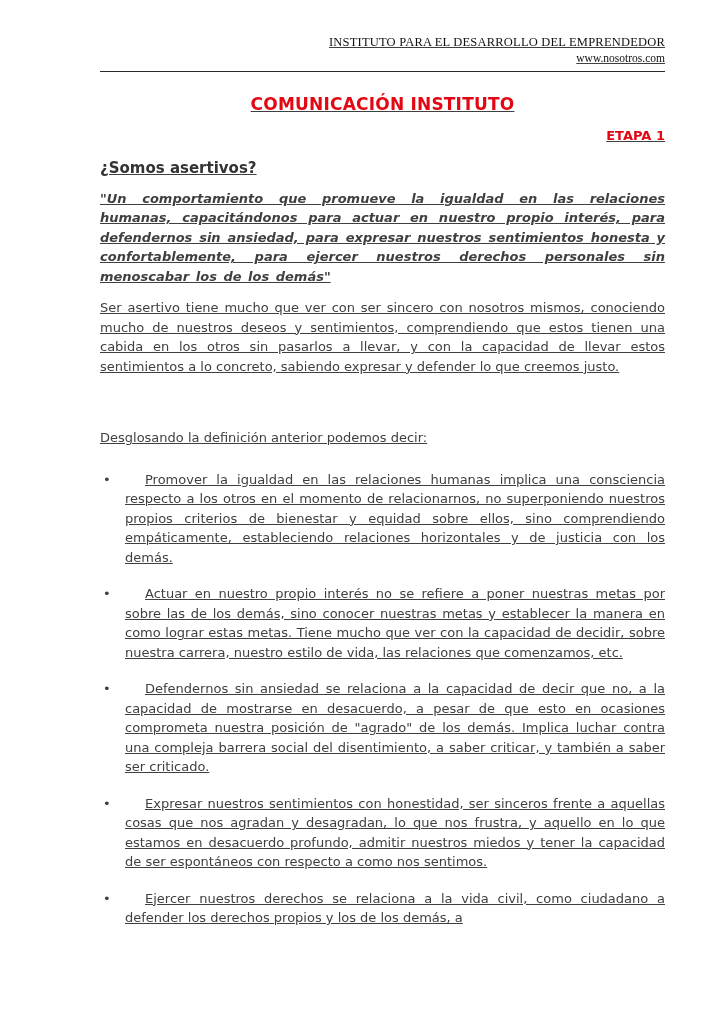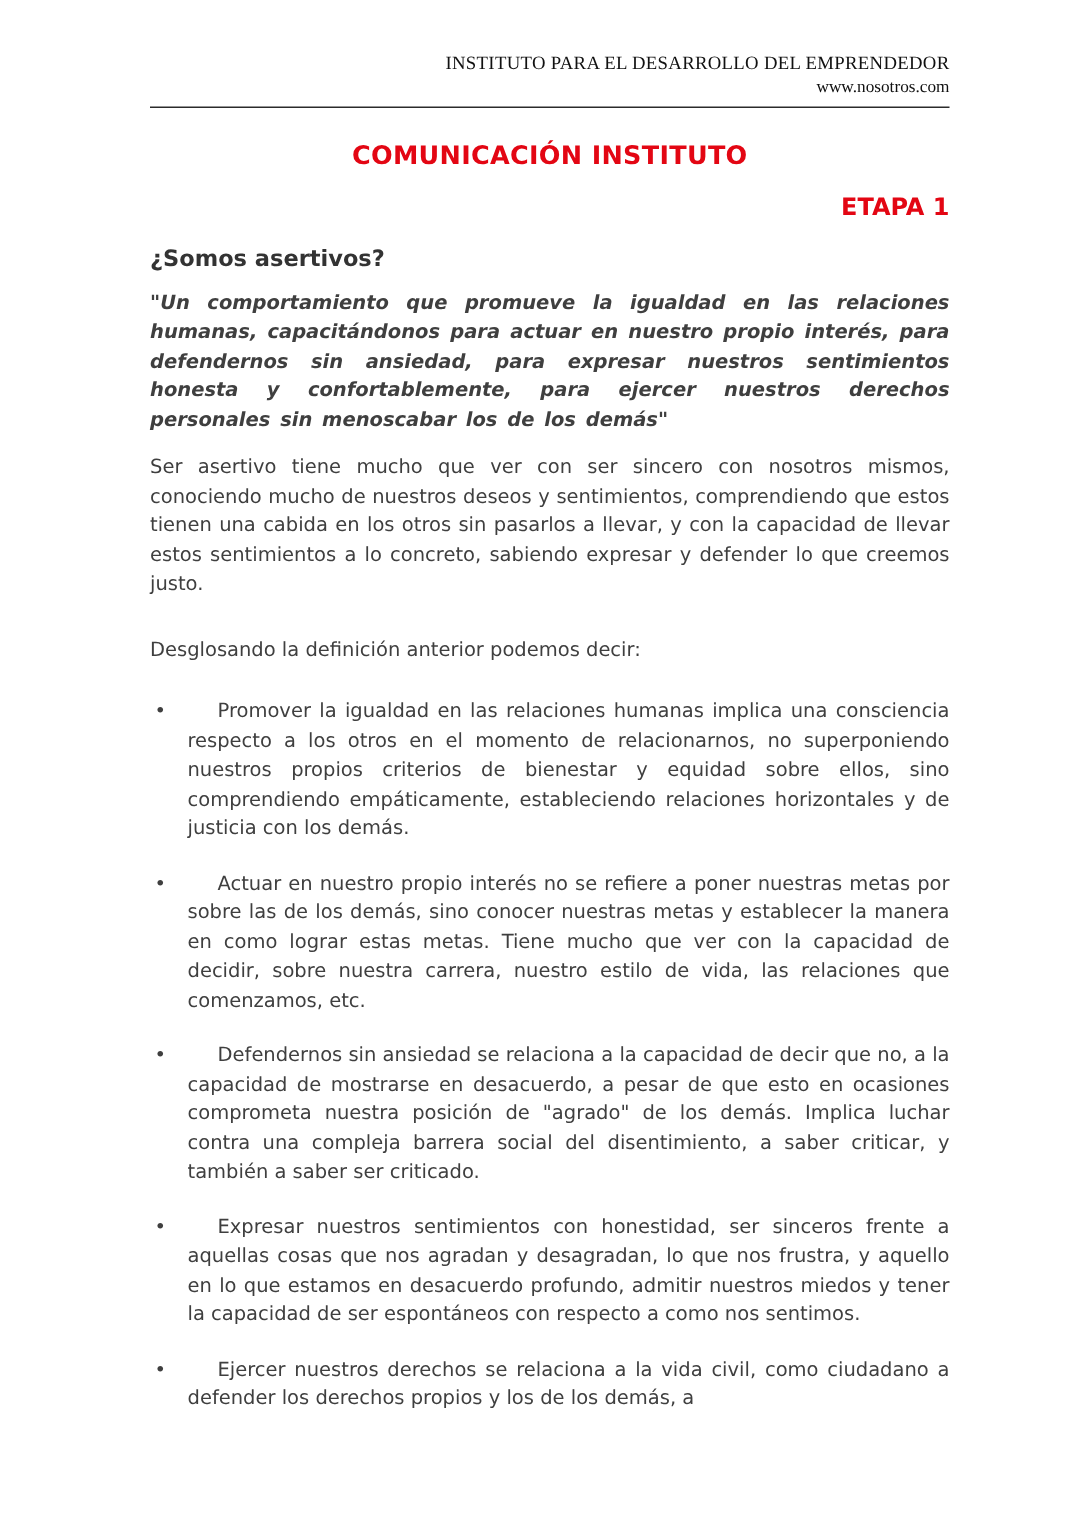--- a/index.html
+++ b/index.html
@@ -7,24 +7,25 @@
     padding: 0;
     background: #ffffff;
   }
   .page {
     position: relative;
     width: 725px;
     height: 1024px;
     margin: 0 auto;
     background: #ffffff;
     box-sizing: border-box;
-    padding: 34px 92px 40px 100px;
+    padding: 34px 60px 40px 100px;
     font-family: "DejaVu Sans", sans-serif;
     color: var(--body-color, #3f3f3f);
     overflow: hidden;
+    text-decoration: underline;
   }
   .doc-header {
     text-align: right;
     font-family: "Liberation Serif", serif;
     color: #111111;
   }
   .doc-header .inst {
     font-size: 12.5px;
     line-height: 1.35;
     letter-spacing: 0.2px;
@@ -41,21 +42,21 @@
     margin: 22px 0 0 0;
     text-align: center;
     font-size: 17px;
     font-weight: bold;
     color: var(--accent, #e30613);
     letter-spacing: 0.2px;
   }
   .stage {
     margin-top: 14px;
     text-align: right;
-    font-size: 16px;
+    font-size: 13px;
     font-weight: bold;
     color: var(--accent, #e30613);
   }
   h2.section-heading {
     margin: 16px 0 12px 0;
     font-size: 15px;
     font-weight: bold;
     color: #333333;
   }
   p.body-par {
@@ -64,21 +65,21 @@
     line-height: 19.5px;
     text-align: justify;
   }
   p.quote {
     font-weight: bold;
     font-style: italic;
     text-align: justify;
     word-spacing: 2px;
   }
   p.lead-list {
-    margin-top: 24px;
+    margin-top: 52px;
     text-align: left;
   }
   ul.bullet-list {
     list-style: none;
     margin: 22px 0 0 0;
     padding: 0;
   }
   ul.bullet-list li {
     position: relative;
     padding-left: 25px;

